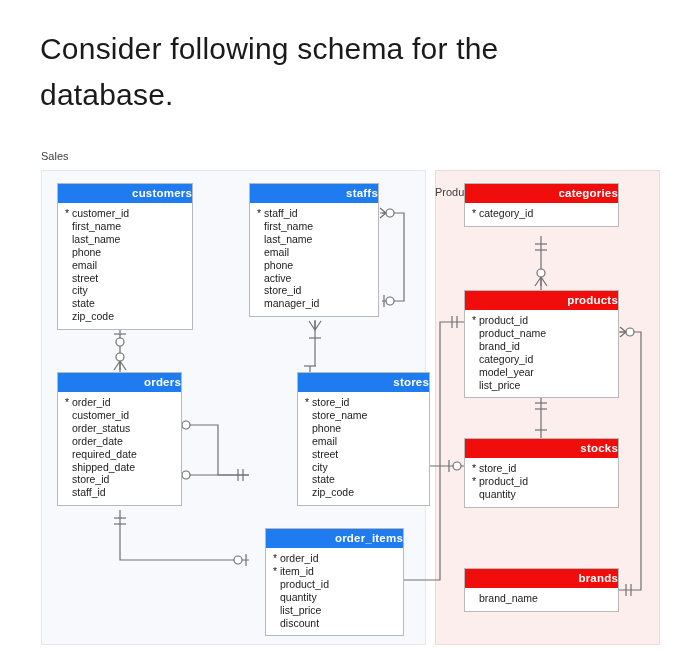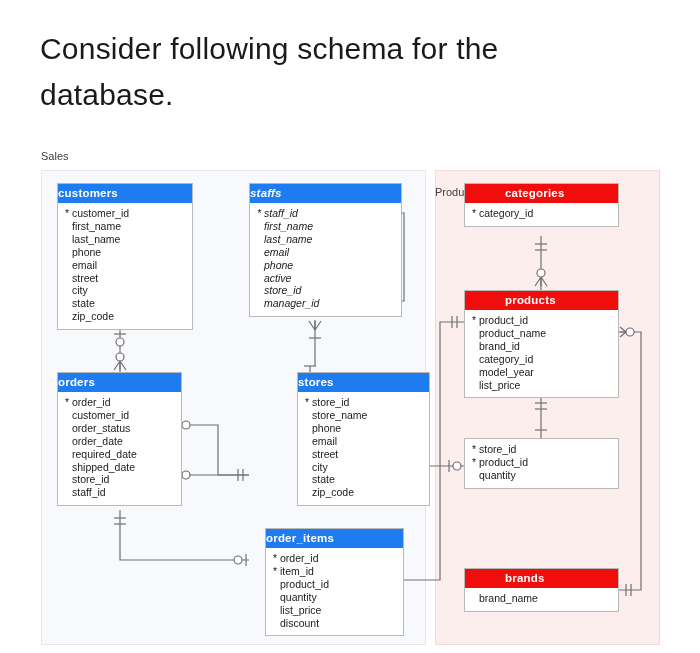--- a/index.html
+++ b/index.html
@@ -68,21 +68,21 @@
 
   
   .entity {
     position: absolute;
     box-sizing: border-box;
     background: #ffffff;
     border: 1px solid #b9b9b9;
     z-index: 5;
   }
   .entity-header {
-    text-align: left;
+    text-align: right;
     font-size: 11.5px;
     font-weight: bold;
     color: #ffffff;
     padding: 3px 0 4px 0;
     letter-spacing: 0.2px;
   }
   .entity.sales > .entity-header { background: #1e7bf0; }
   .entity.production > .entity-header { background: #f20d0d; padding-left: 40px; }
   .entity-body {
     padding: 4px 0 6px 0;
@@ -94,21 +94,21 @@
     padding-left: 7px;
     white-space: nowrap;
   }
   .attr .pk {
     display: inline-block;
     width: 7px;
   }
 
   
   #entity-customers  { left: 57px;  top: 183px; width: 136px; }
-  #entity-staffs     { left: 249px; top: 183px; width: 153px; font-style: italic; }
+  #entity-staffs     { left: 249px; top: 183px; width: 130px; }
   #entity-orders     { left: 57px;  top: 372px; width: 125px; }
   #entity-stores     { left: 249px; top: 372px; width: 133px; margin-left: 48px; }
   #entity-orderitems { left: 265px; top: 528px; width: 139px; }
   #entity-categories { left: 464px; top: 183px; width: 155px; }
   #entity-products   { left: 464px; top: 290px; width: 155px; }
   #entity-stocks     { left: 464px; top: 438px; width: 155px; }
   #entity-brands     { left: 464px; top: 568px; width: 155px; }
 </style>
 </head>
 <body>
@@ -274,20 +274,21 @@
       <div class="attr"><span class="pk">*</span><span>product_id</span></div>
       <div class="attr"><span class="pk"></span><span>product_name</span></div>
       <div class="attr"><span class="pk"></span><span>brand_id</span></div>
       <div class="attr"><span class="pk"></span><span>category_id</span></div>
       <div class="attr"><span class="pk"></span><span>model_year</span></div>
       <div class="attr"><span class="pk"></span><span>list_price</span></div>
     </div>
 </div>
 
 <div class="entity production" id="entity-stocks">
+  <div class="entity-header">stocks</div>
   <div class="entity-body">
       <div class="attr"><span class="pk">*</span><span>store_id</span></div>
       <div class="attr"><span class="pk">*</span><span>product_id</span></div>
       <div class="attr"><span class="pk"></span><span>quantity</span></div>
     </div>
 </div>
 
 <div class="entity production" id="entity-brands">
   <div class="entity-header">brands</div>
   <div class="entity-body">

